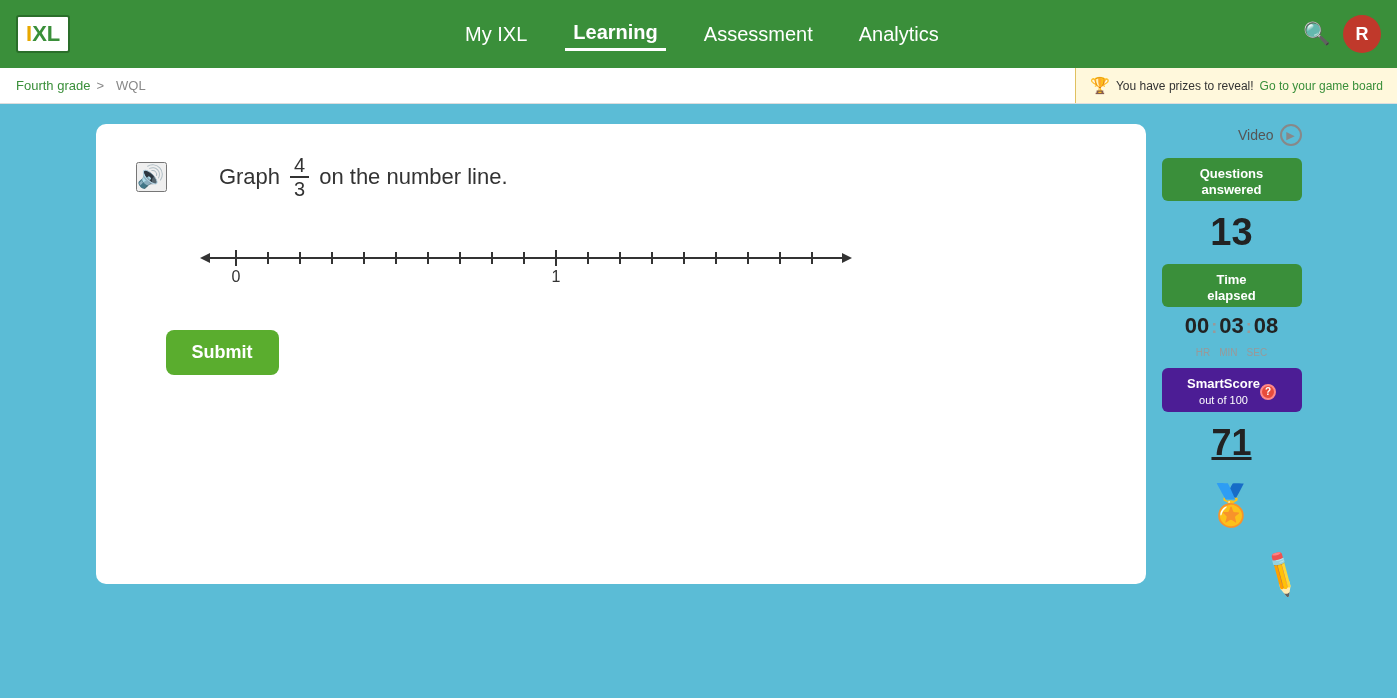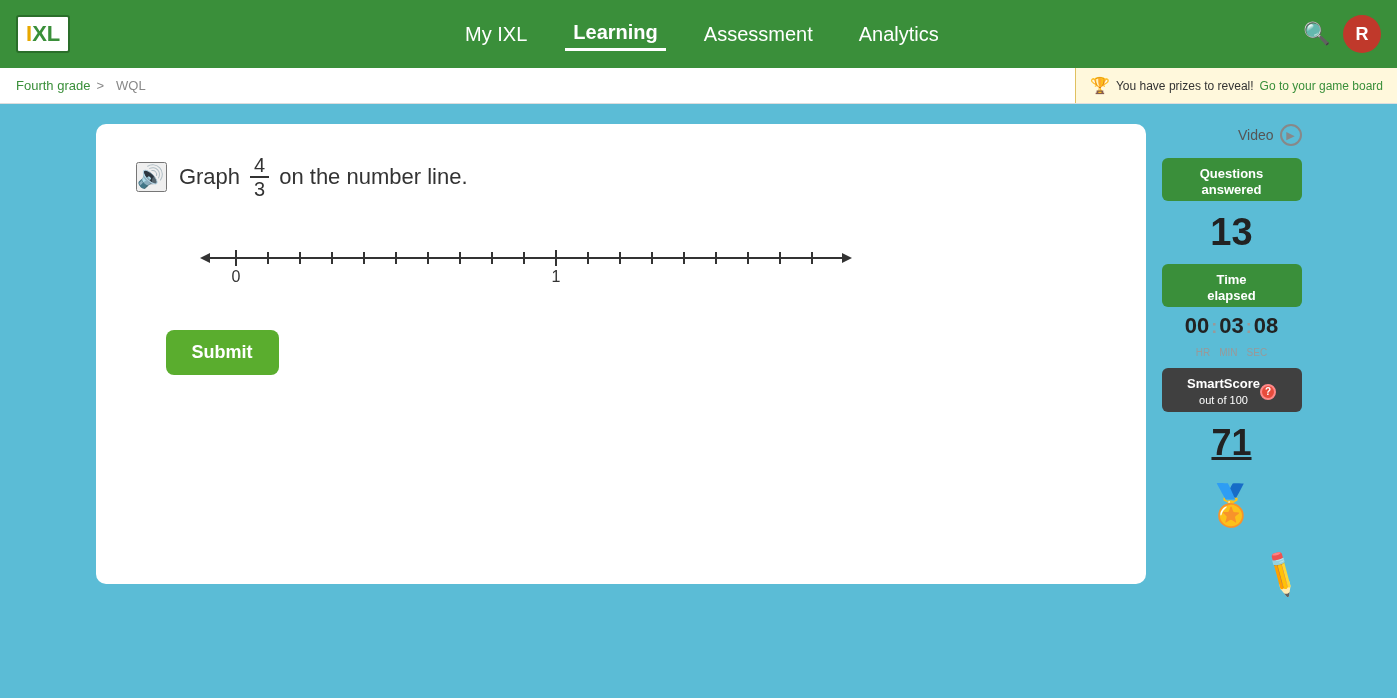--- a/index.html
+++ b/index.html
@@ -149,20 +149,21 @@
       font-size: 22px;
       color: #3a8f3a;
       cursor: pointer;
     }
     .question-text {
       font-size: 22px;
       color: #333;
       display: flex;
       align-items: center;
       gap: 6px;
+      margin-left: 40px;
     }
     .fraction {
       display: inline-flex;
       flex-direction: column;
       align-items: center;
       font-size: 18px;
       line-height: 1.1;
       vertical-align: middle;
       margin: 0 4px;
     }
@@ -276,21 +277,21 @@
     .timer-labels {
       display: flex;
       justify-content: center;
       gap: 9px;
       font-size: 10px;
       color: #999;
       margin-bottom: 4px;
     }
 
     .smartscore-box {
-      background: #404040;
+      background: #4c1d95;
       color: white;
       text-align: center;
       border-radius: 6px;
       padding: 8px 6px 4px;
       font-size: 13px;
       font-weight: bold;
       line-height: 1.2;
       display: flex;
       align-items: center;
       justify-content: center;

